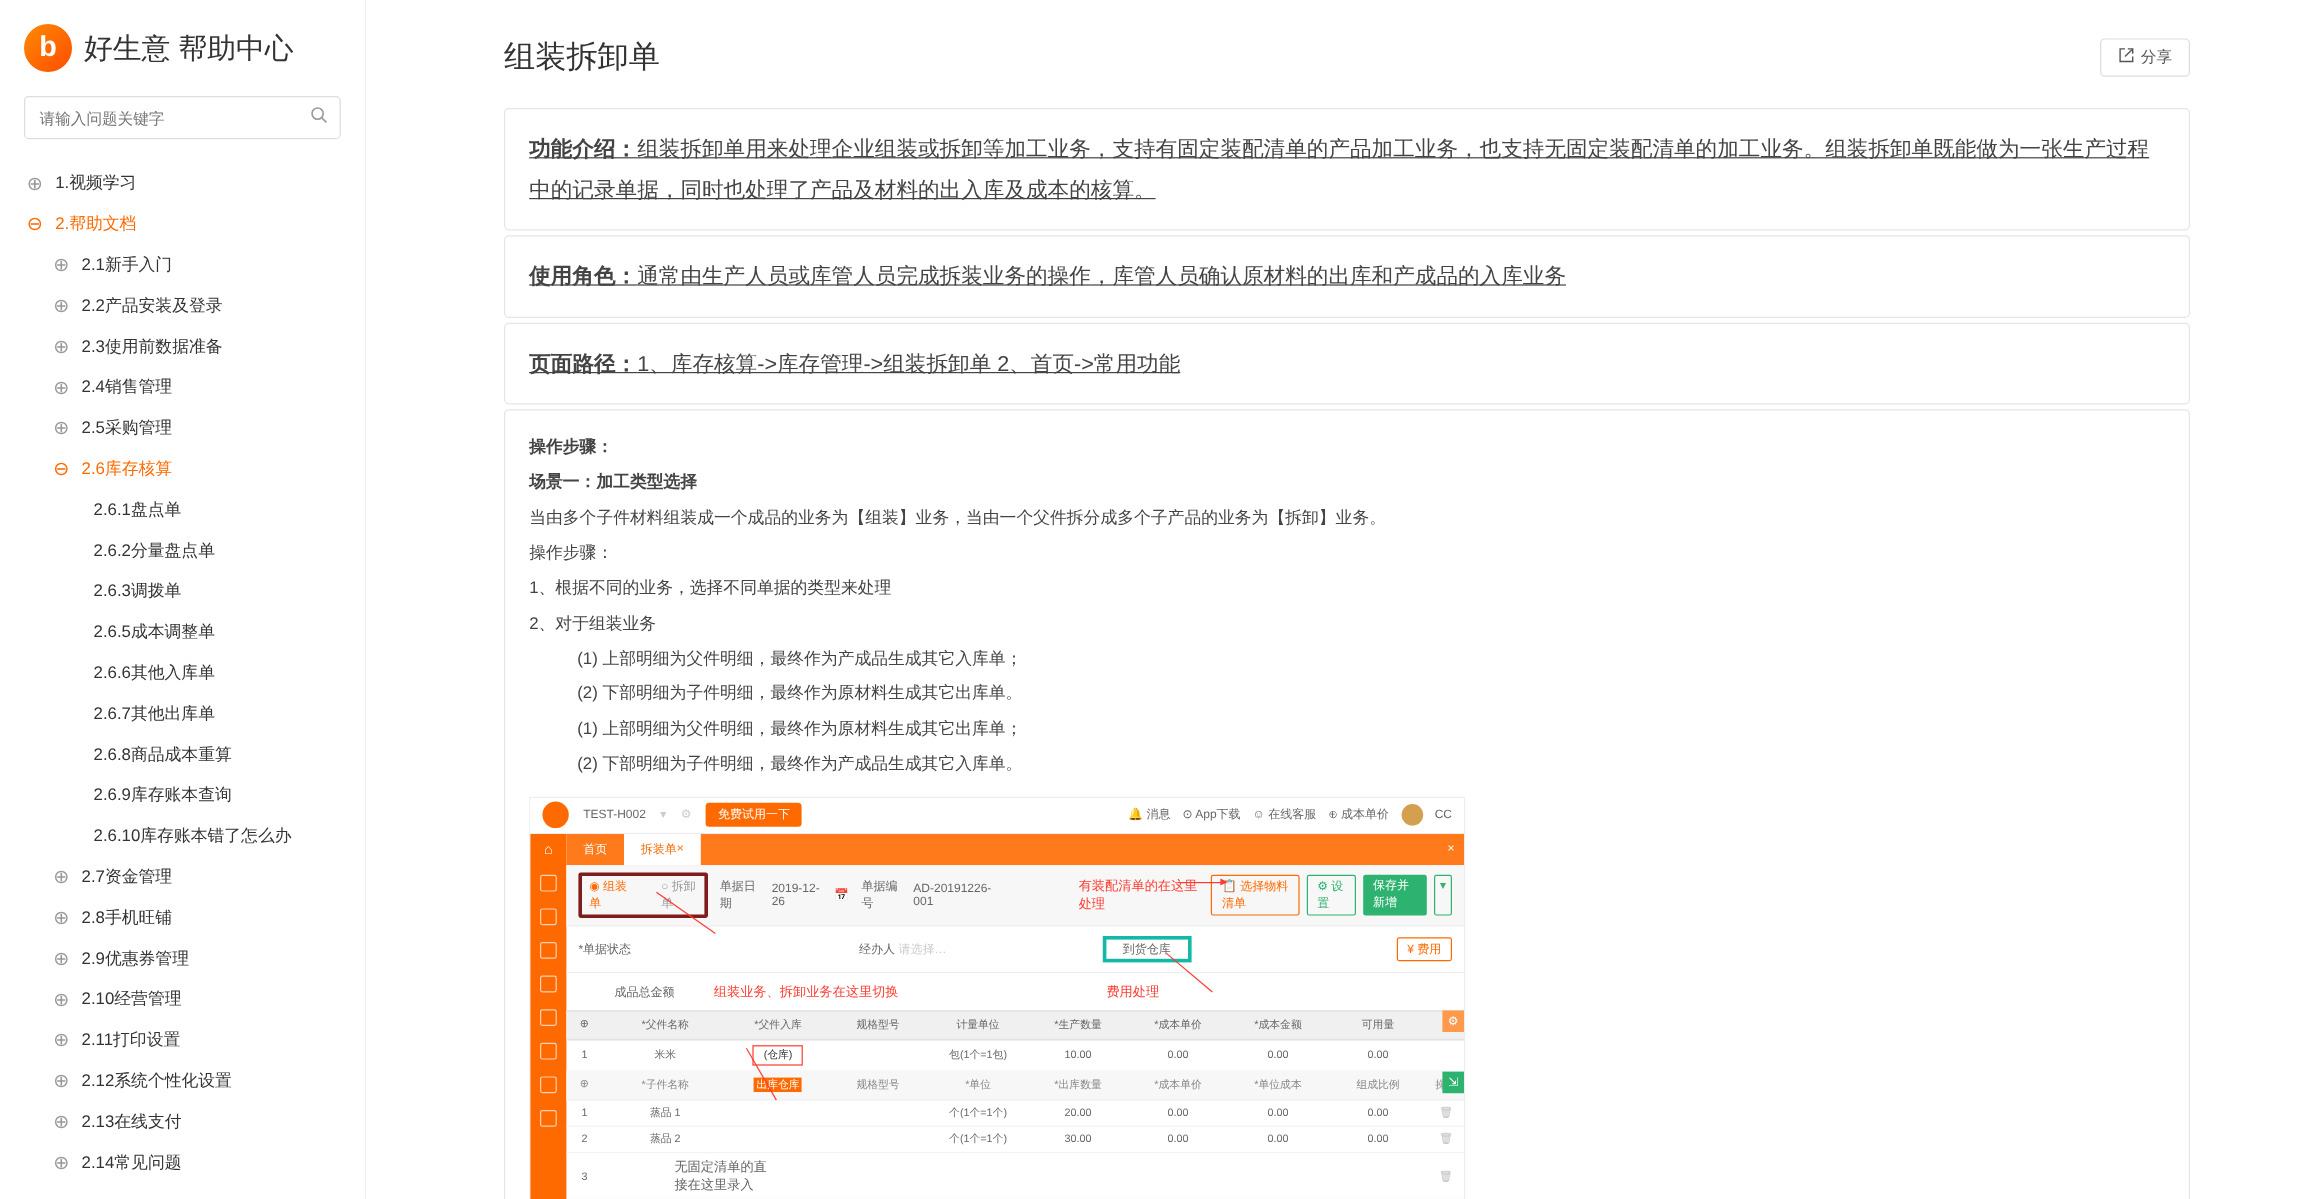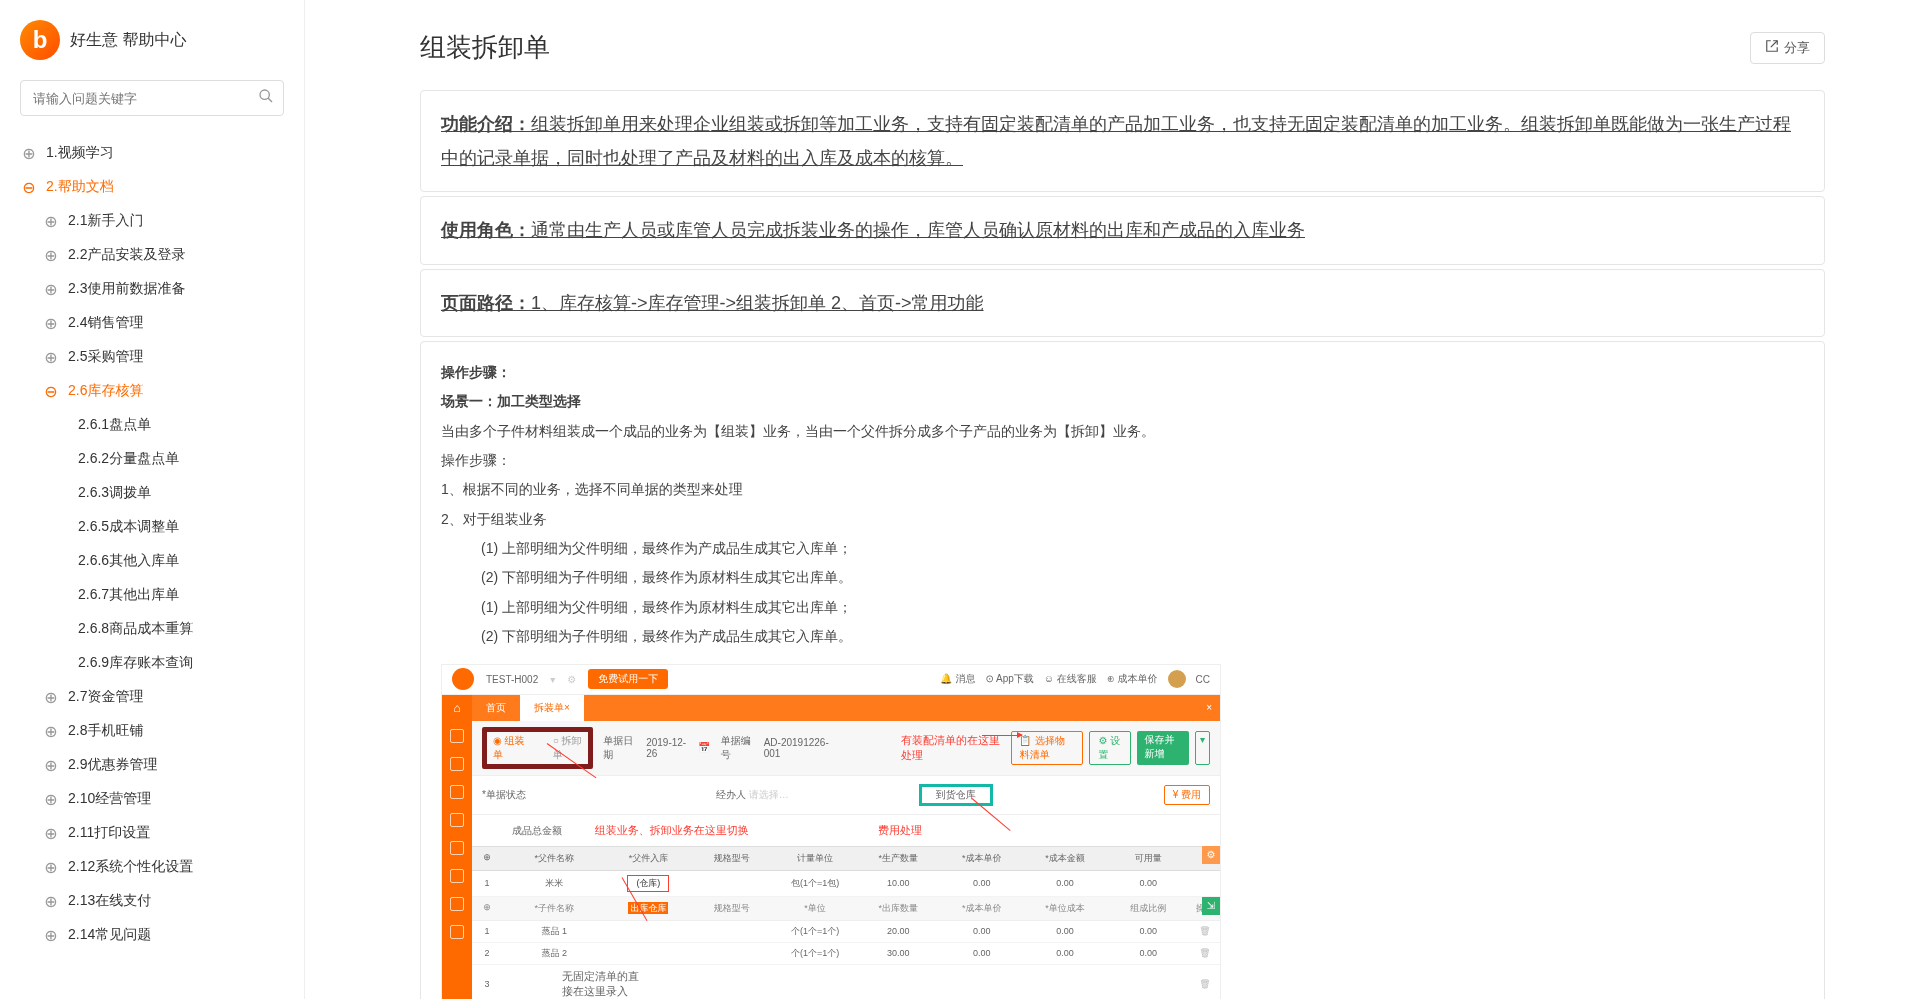--- a/index.html
+++ b/index.html
@@ -1,21 +1,21 @@
 <!DOCTYPE html>
 <html><head>
 <meta charset="utf-8">
 <style>
 * { margin: 0; padding: 0; box-sizing: border-box; }
 body { font-family: "Microsoft YaHei", Arial, sans-serif; font-size: 14px; color: #333; background: #fff; }
 .container { display: flex; width: 1920px; height: 999px; overflow: hidden; }
 .sidebar { width: 305px; background: #fff; border-right: 1px solid #eee; padding: 20px; overflow-y: auto; flex-shrink: 0; }
 .logo-row { display: flex; align-items: center; margin-bottom: 20px; gap: 10px; }
 .logo-badge { width: 40px; height: 40px; border-radius: 50%; background: linear-gradient(135deg,#ff8a00,#ff4d00); display: flex; align-items: center; justify-content: center; color: #fff; font-weight: bold; font-size: 24px; }
-.logo-text { font-size: 16px; color: #333; }
+.logo-text { font-size: 24px; color: #333; }
 .search-wrap { position: relative; margin-bottom: 20px; }
 .search-input { width: 100%; height: 36px; border: 1px solid #ddd; border-radius: 4px; padding: 0 36px 0 12px; font-size: 13px; outline: none; }
 .search-icon-btn { position: absolute; right: 10px; top: 8px; color: #999; font-size: 16px; cursor: pointer; }
 .nav-item { display: flex; align-items: center; padding: 8px 0; cursor: pointer; color: #333; }
 .nav-item.level2 { padding-left: 22px; }
 .nav-item.level3 { padding-left: 58px; }
 .nav-item.active { color: #ff6a00; }
 .nav-item.expanded { color: #ff6a00; }
 .nav-icon { width: 18px; height: 18px; margin-right: 8px; display: inline-flex; align-items: center; justify-content: center; font-size: 16px; color: #999; }
 .nav-item.expanded .nav-icon { color: #ff6a00; }
@@ -38,21 +38,21 @@
 .ss-body { display:flex; }
 .ss-rail { width:30px; background:#ff6a00; display:flex; flex-direction:column; align-items:center; padding-top:6px; gap:14px; }
 .ss-rail-icon { width:14px; height:14px; border:1px solid rgba(255,255,255,0.7); border-radius:2px; }
 .ss-rail-home { color:#fff; font-size:12px; }
 .ss-content { flex:1; }
 .ss-tabs { height:26px; background:#ff7a1a; display:flex; align-items:center; color:#fff; font-size:10px; position:relative; }
 .ss-tab1 { padding:0 14px; }
 .ss-tab2 { background:#fff; color:#ff6a00; height:100%; display:flex; align-items:center; padding:0 14px; }
 .ss-close { position:absolute; right:8px; color:#fff; }
 .ss-toolbar { background:#f7f7f7; padding:6px 10px; display:flex; align-items:center; gap:10px; font-size:10px; border-bottom:1px solid #eee; position:relative; }
-.ss-radio-group { border:5px solid #7f1d1d; padding:2px 6px; border-radius:2px; display:flex; gap:28px; }
+.ss-radio-group { border:3px solid #7f1d1d; padding:2px 6px; border-radius:2px; display:flex; gap:28px; }
 .ss-radio { color:#ff6a00; }
 .ss-radio.gray { color:#999; }
 .ss-btn-or { border:1px solid #ff6a00; color:#ff6a00; padding:2px 8px; border-radius:2px; }
 .ss-btn-gr { border:1px solid #2db36f; color:#2db36f; padding:2px 8px; border-radius:2px; }
 .ss-btn-grf { background:#2db36f; color:#fff; padding:2px 8px; border-radius:2px; }
 .ss-red-text { color:#ff3b30; font-size:11px; }
 .ss-row2 { padding:8px 10px; display:flex; gap:30px; align-items:center; border-bottom:1px solid #eee; position:relative; }
 .ss-red-box { border:3px solid #14b8a6; padding:1px 14px; font-size:10px; }
 .ss-row3 { padding:8px 10px 8px 40px; position:relative; }
 .ss-arrow-diag { position:absolute; width:60px; height:1px; background:#ff3b30; transform-origin:left center; }
@@ -139,20 +139,23 @@
       </div>
     <div class="nav-item level3">
         <span>2.6.7其他出库单</span>
       </div>
     <div class="nav-item level3">
         <span>2.6.8商品成本重算</span>
       </div>
     <div class="nav-item level3">
         <span>2.6.9库存账本查询</span>
       </div>
+    <div class="nav-item level3">
+        <span>2.6.10库存账本错了怎么办</span>
+      </div>
     <div class="nav-item level2">
         <span class="nav-icon">⊕</span>
         <span>2.7资金管理</span>
       </div>
     <div class="nav-item level2">
         <span class="nav-icon">⊕</span>
         <span>2.8手机旺铺</span>
       </div>
     <div class="nav-item level2">
         <span class="nav-icon">⊕</span>
@@ -275,21 +278,21 @@
             <div class="ss-row2">
               <span>*单据状态</span>
               <span style="margin-left:160px"><span>经办人</span> <span style="color:#ccc">请选择…</span></span>
               <span class="ss-red-box" style="margin-left:100px">到货仓库</span>
               <span style="margin-left:auto;border:1px solid #ff6a00;color:#ff6a00;padding:2px 8px;border-radius:2px;font-size:10px;">¥ <span>费用</span></span>
               <span class="ss-arrow-diag" style="left:500px; top:22px; width:50px; transform:rotate(40deg);"></span>
             </div>
             <div class="ss-row3">
               <span>成品总金额</span>
               <span class="ss-red-text" style="margin-left:30px">组装业务、拆卸业务在这里切换</span>
-              <span class="ss-red-text" style="position:absolute; left:406px;">费用处理</span>
+              <span class="ss-red-text" style="position:absolute; left:450px;">费用处理</span>
             </div>
 
             <div style="position:relative">
             <div class="ss-thead">
               <div class="ss-th narrow">⊕</div>
               <div class="ss-th wide">*父件名称</div>
               <div class="ss-th">*父件入库</div>
               <div class="ss-th">规格型号</div>
               <div class="ss-th">计量单位</div>
               <div class="ss-th">*生产数量</div>

